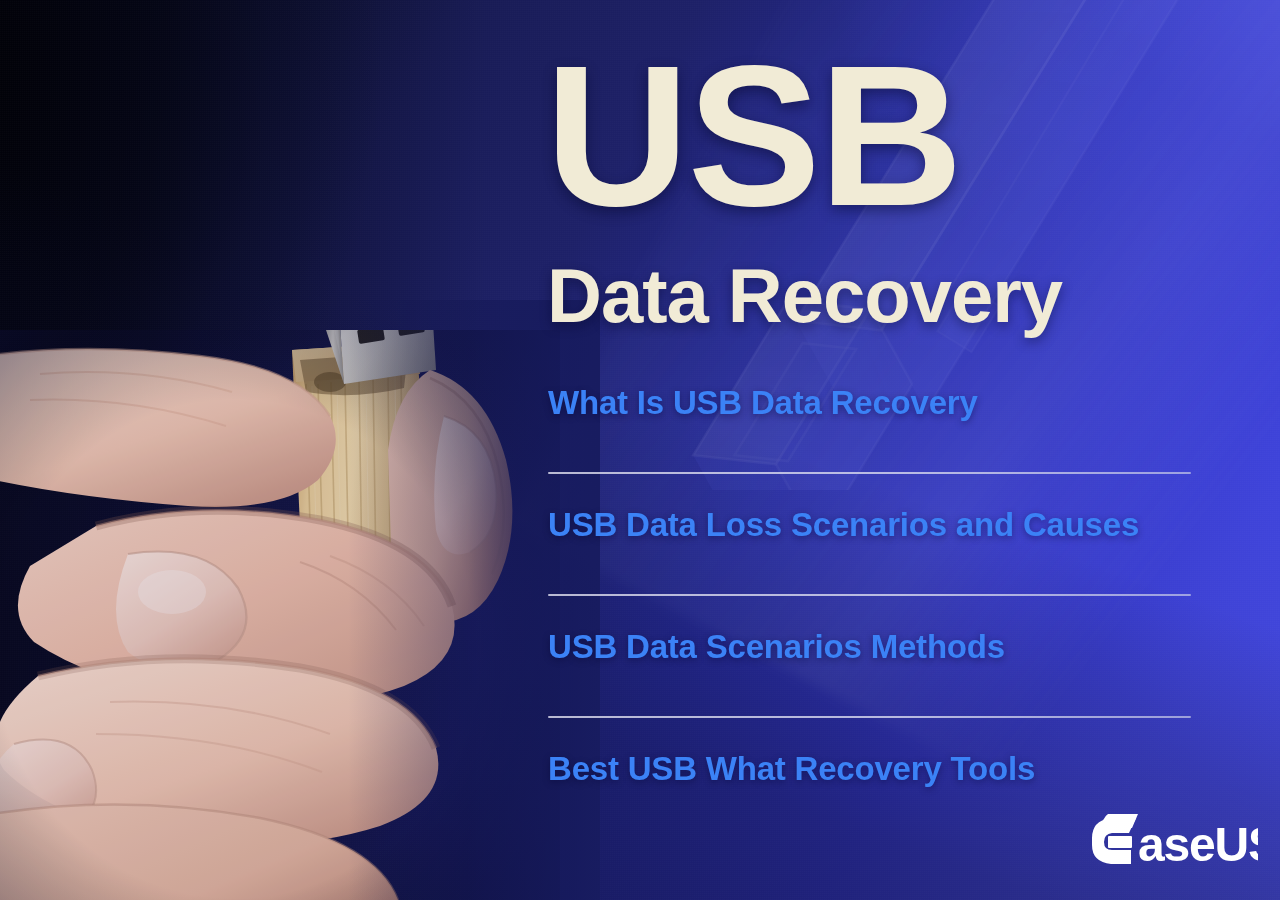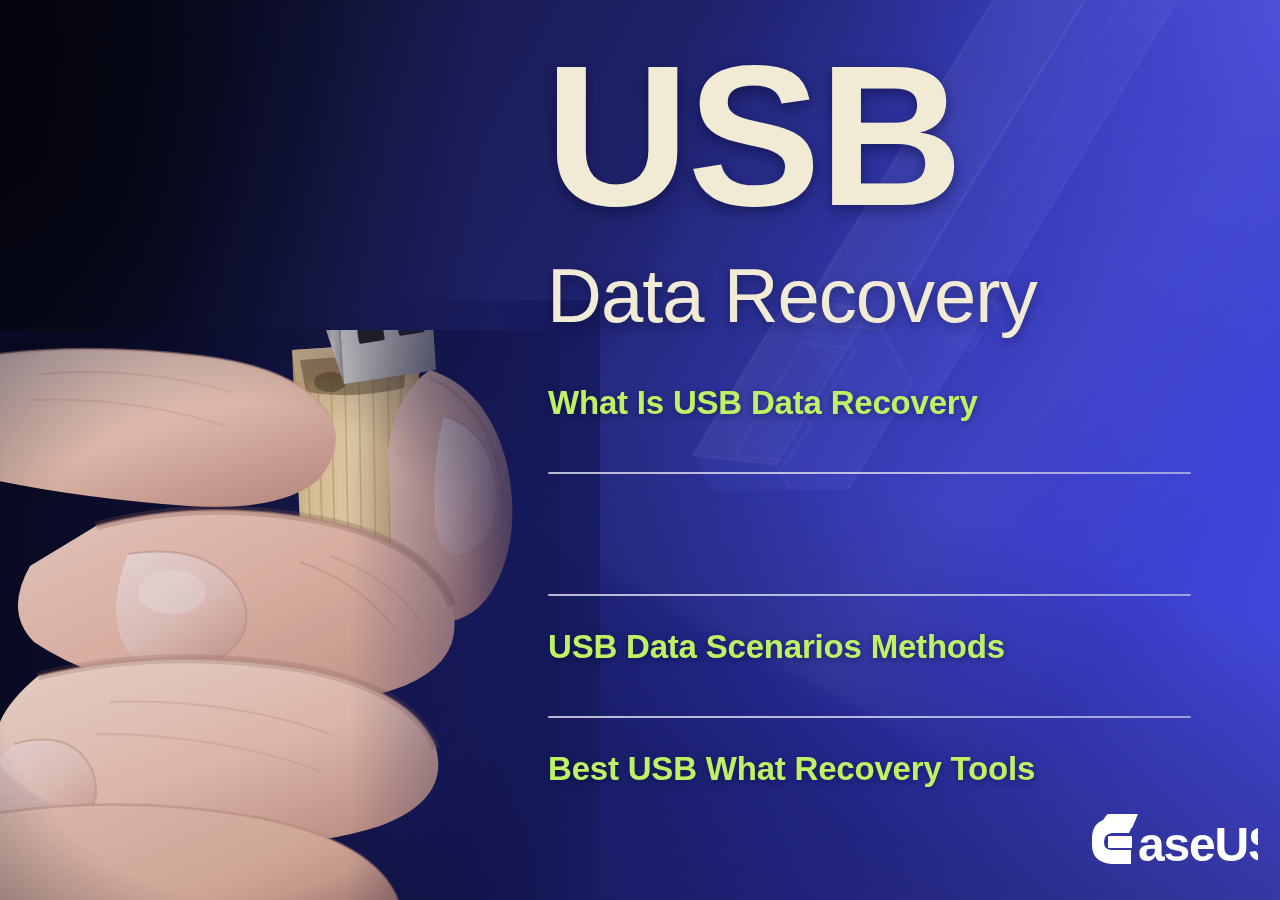--- a/index.html
+++ b/index.html
@@ -105,21 +105,21 @@
     color:#f1ebd6;
     text-shadow:0 5px 14px rgba(4,6,40,0.45);
     white-space:nowrap;
     font-stretch:condensed;
   }
   .subtitle {
     position:absolute;
     left:2px; top:246px;
     font-size:76px;
     line-height:1;
-    font-weight:400;
+    font-weight:700;
     letter-spacing:-1px;
     color:#f1ebd6;
     text-shadow:0 4px 12px rgba(4,6,40,0.42);
     white-space:nowrap;
   }
 
   .toc {
     position:absolute;
     left:3px; top:372px;
     width:645px;
@@ -127,21 +127,21 @@
   .toc-item {
     position:relative;
     height:122px;
   }
   .toc-label {
     position:absolute;
     left:0; top:0;
     font-size:33px;
     font-weight:700;
     letter-spacing:-.2px;
-    color:#bef264;
+    color:#3b82f6;
     white-space:nowrap;
     text-shadow:0 2px 7px rgba(4,6,40,0.40);
   }
   .toc-rule {
     position:absolute;
     left:0; bottom:32px;
     width:643px; height:2px;
     background:linear-gradient(90deg, rgba(226,226,240,0.80) 0%, rgba(214,216,238,0.82) 55%, rgba(198,202,232,0.70) 100%);
     border-radius:1px;
   }
@@ -360,20 +360,21 @@
     <div class="subtitle">Data Recovery</div>
 
     <div class="toc">
 
       <div class="toc-item">
         <div class="toc-label">What Is USB Data Recovery</div>
         <div class="toc-rule"></div>
       </div>
 
       <div class="toc-item">
+        <div class="toc-label">USB Data Loss Scenarios and Causes</div>
         <div class="toc-rule"></div>
       </div>
 
       <div class="toc-item">
         <div class="toc-label">USB Data Scenarios Methods</div>
         <div class="toc-rule"></div>
       </div>
 
       <div class="toc-item">
         <div class="toc-label">Best USB What Recovery Tools</div>

